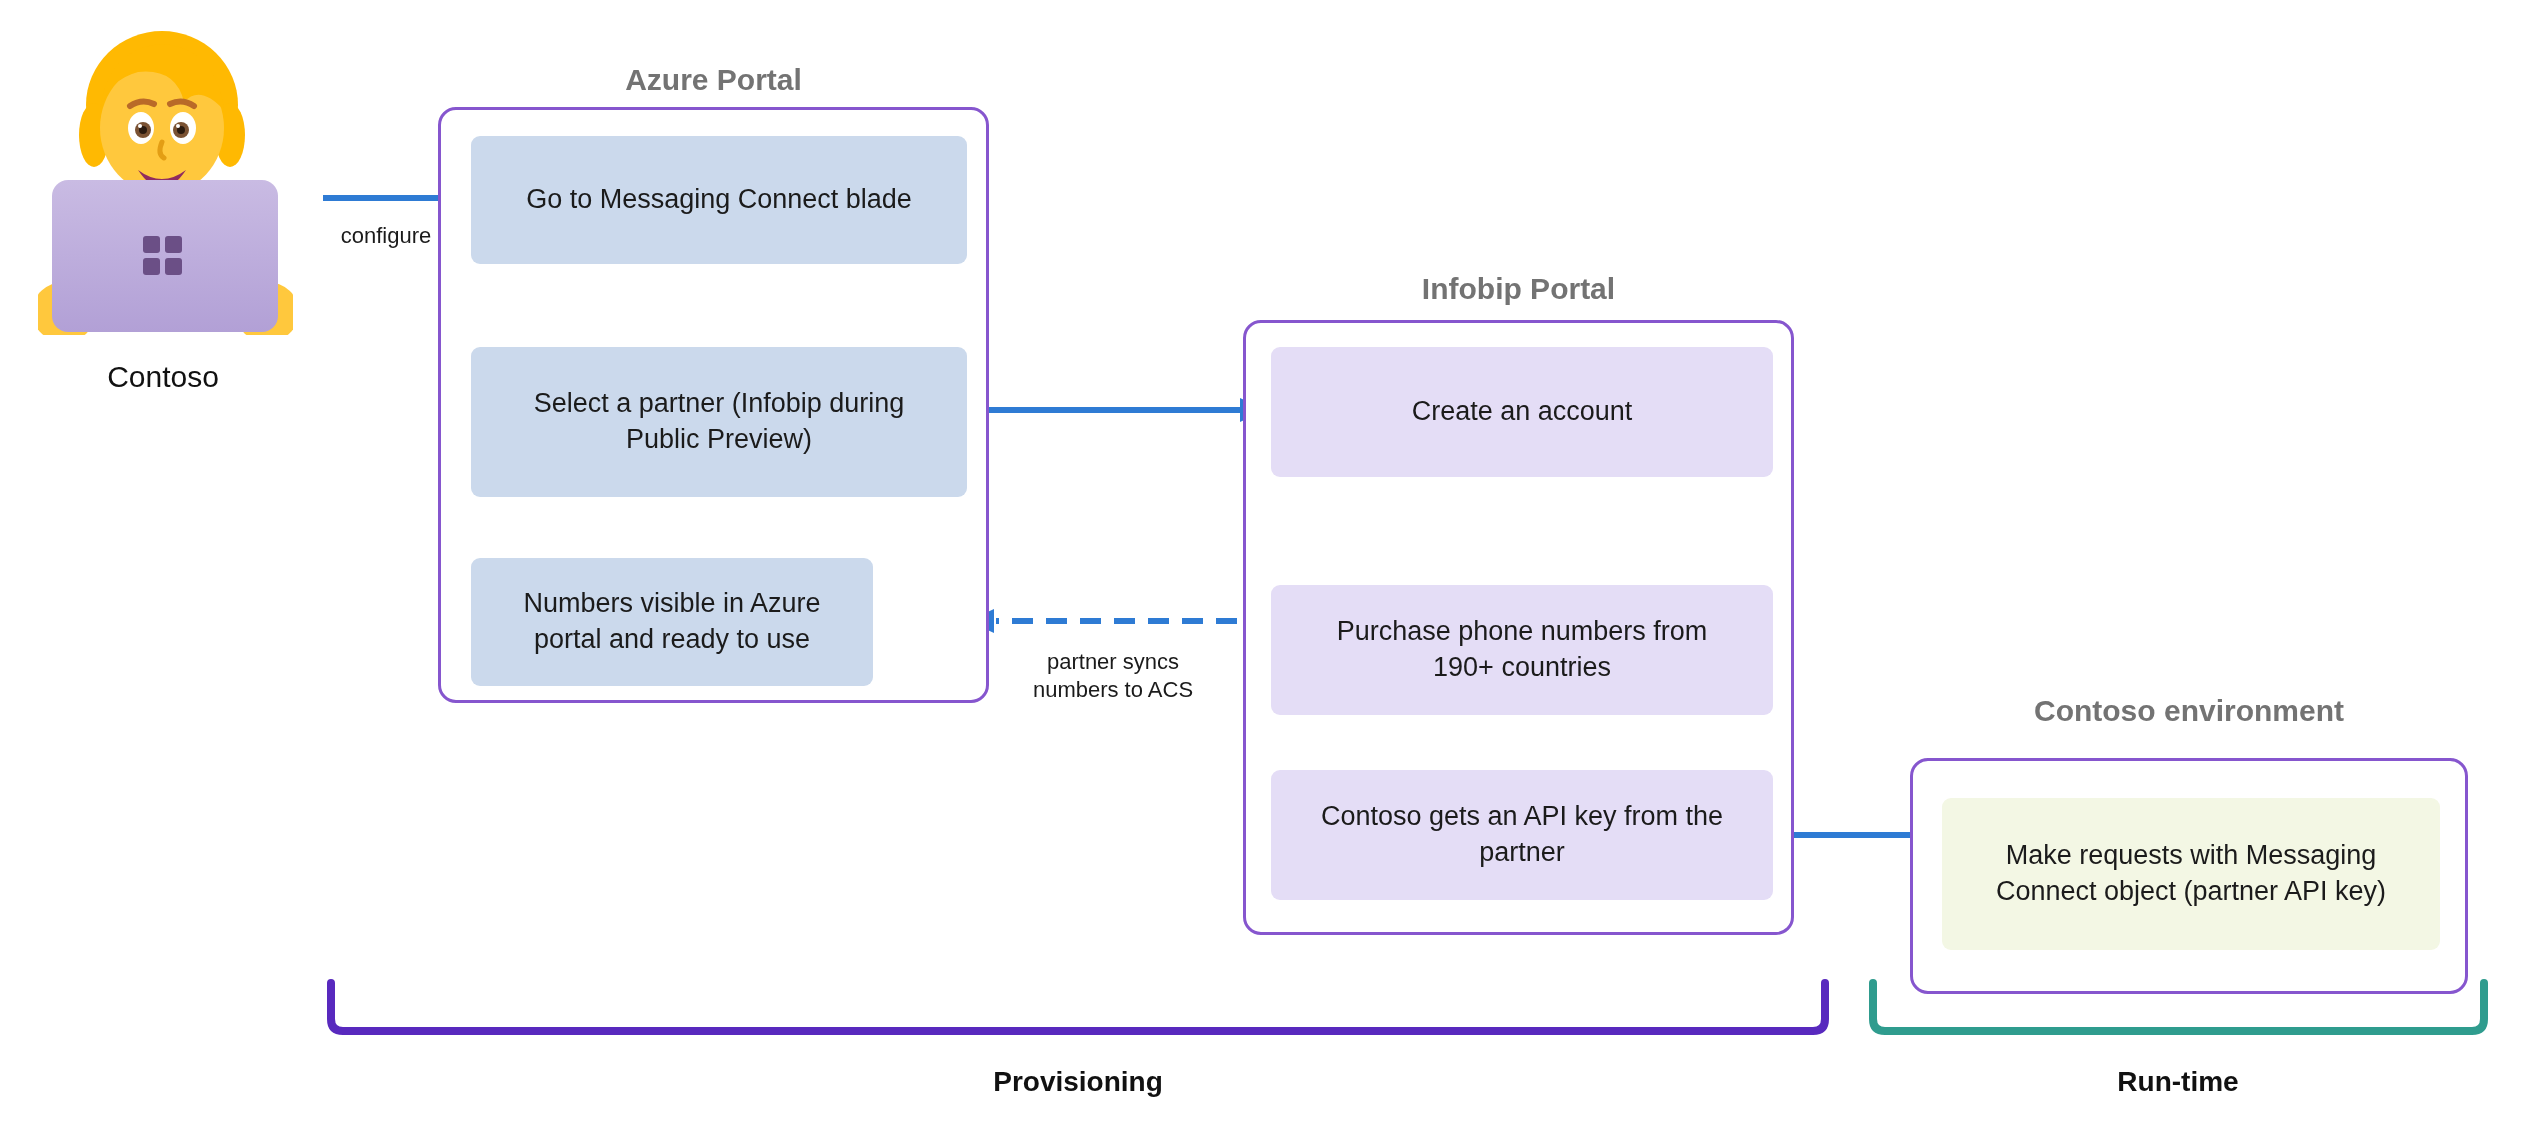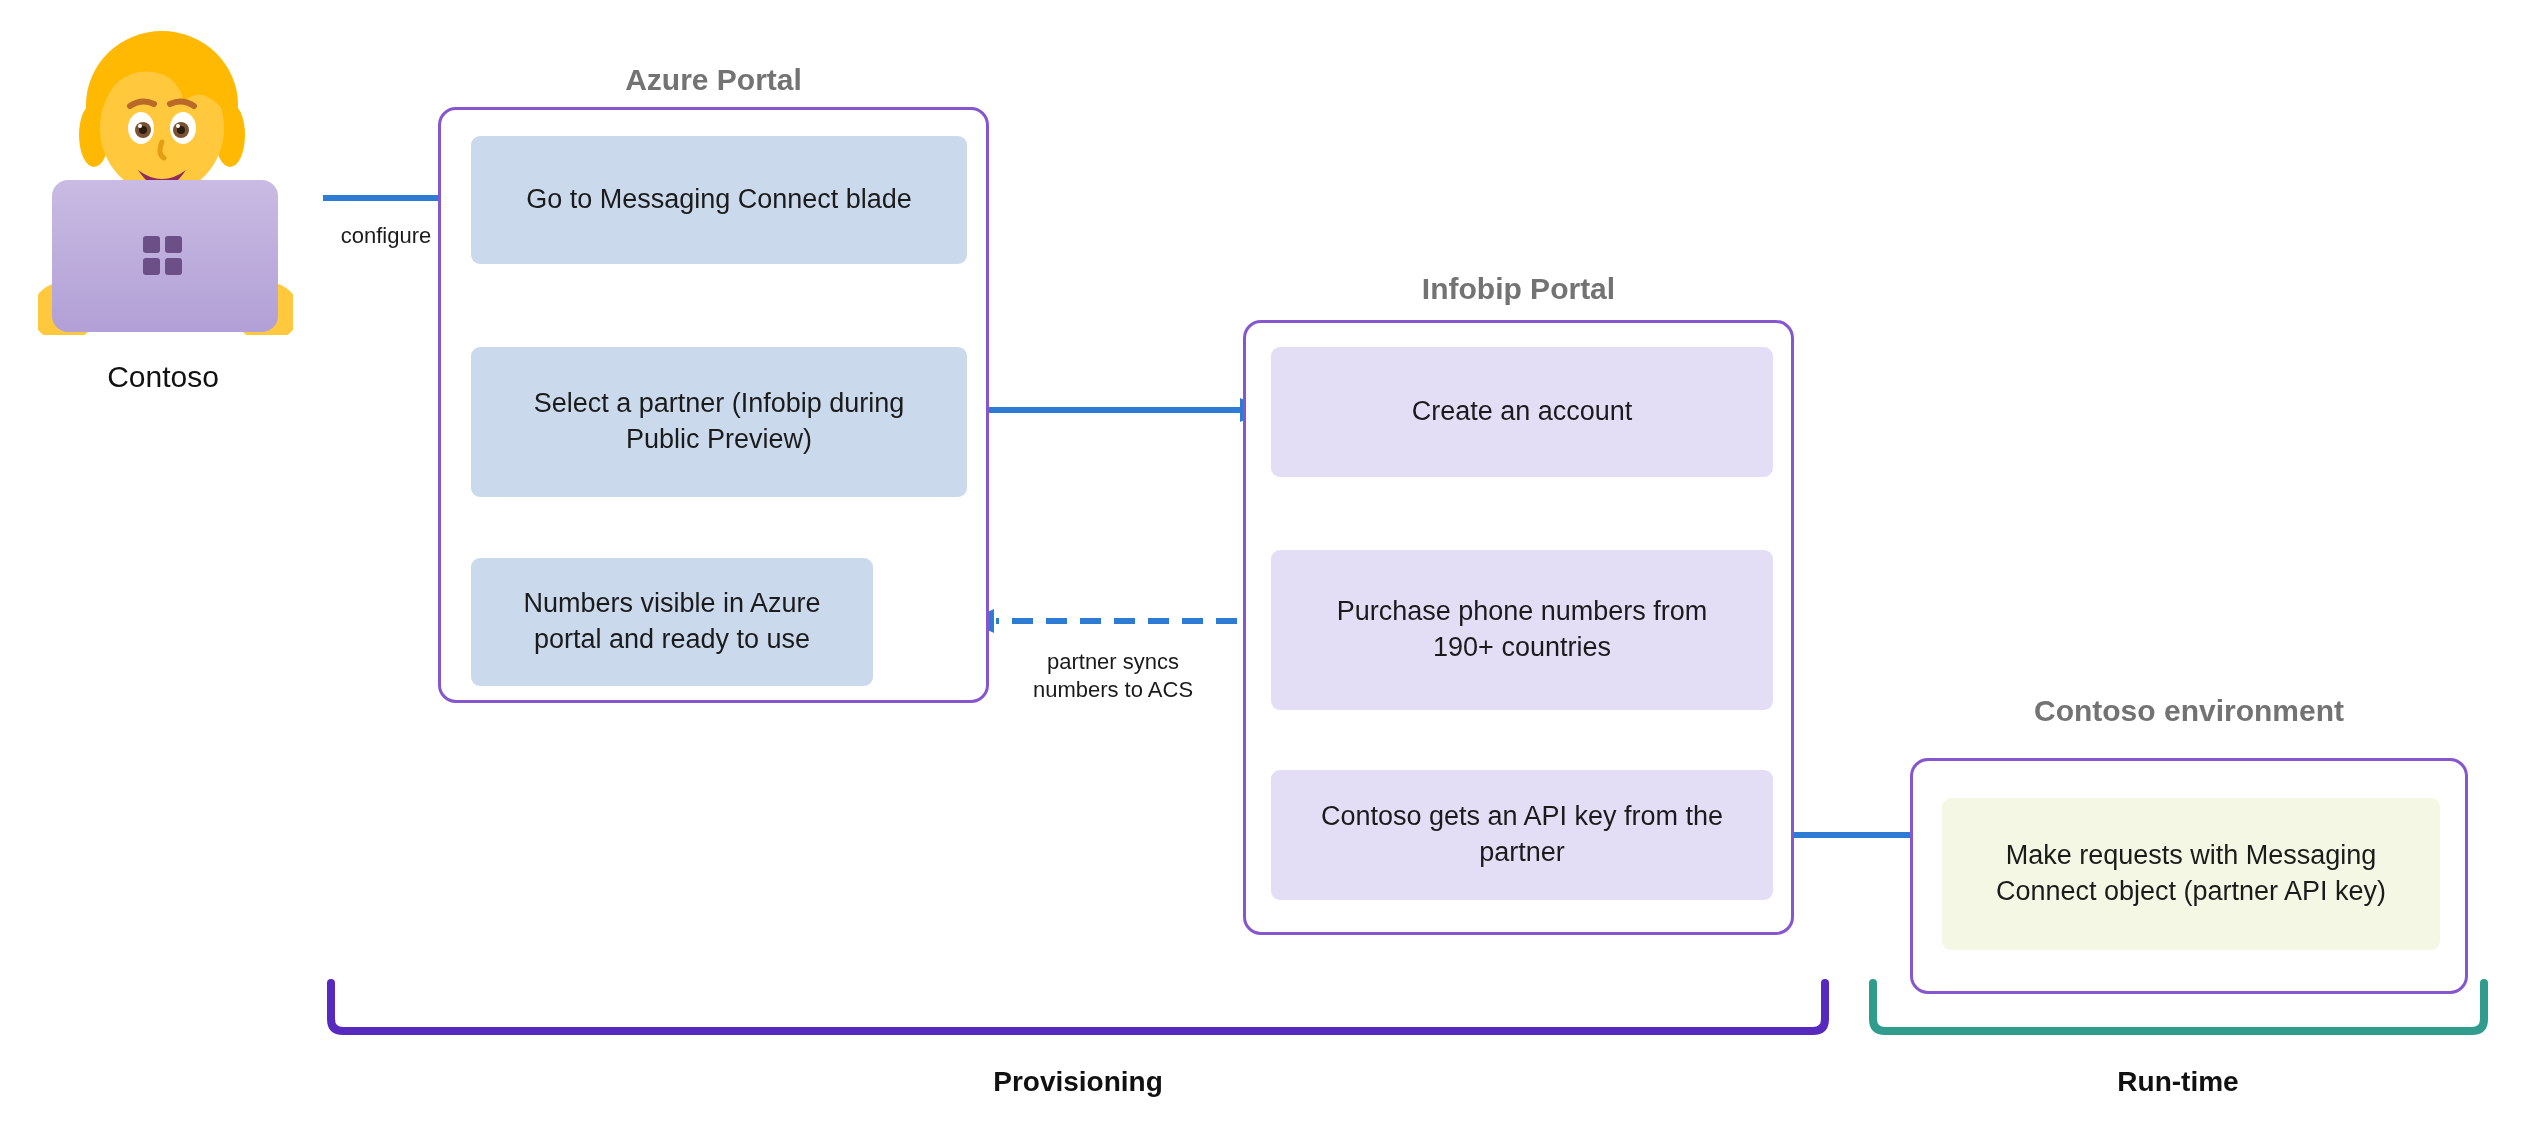--- a/index.html
+++ b/index.html
@@ -149,21 +149,21 @@
   </div>
 
   <div class="arrow-label" style="left:963px;top:648px;width:300px">partner syncs
 numbers to ACS</div>
 
   <div class="group-title" style="left:1243px;top:272px;width:551px">Infobip Portal</div>
   <div class="container" style="left:1243px;top:320px;width:551px;height:615px"></div>
   <div class="step partner" style="left:1271px;top:347px;width:502px;height:130px">
     <span>Create an account</span>
   </div>
-  <div class="step partner" style="left:1271px;top:550px;width:502px;height:160px">
+  <div class="step partner" style="left:1271px;top:585px;width:502px;height:130px">
     <span>Purchase phone numbers from 190+ countries</span>
   </div>
   <div class="step partner" style="left:1271px;top:770px;width:502px;height:130px">
     <span>Contoso gets an API key from the partner</span>
   </div>
 
   <div class="group-title" style="left:1910px;top:694px;width:558px">Contoso environment</div>
   <div class="container" style="left:1910px;top:758px;width:558px;height:236px"></div>
   <div class="step runtime" style="left:1942px;top:798px;width:498px;height:152px">
     <span>Make requests with Messaging Connect object (partner API key)</span>

